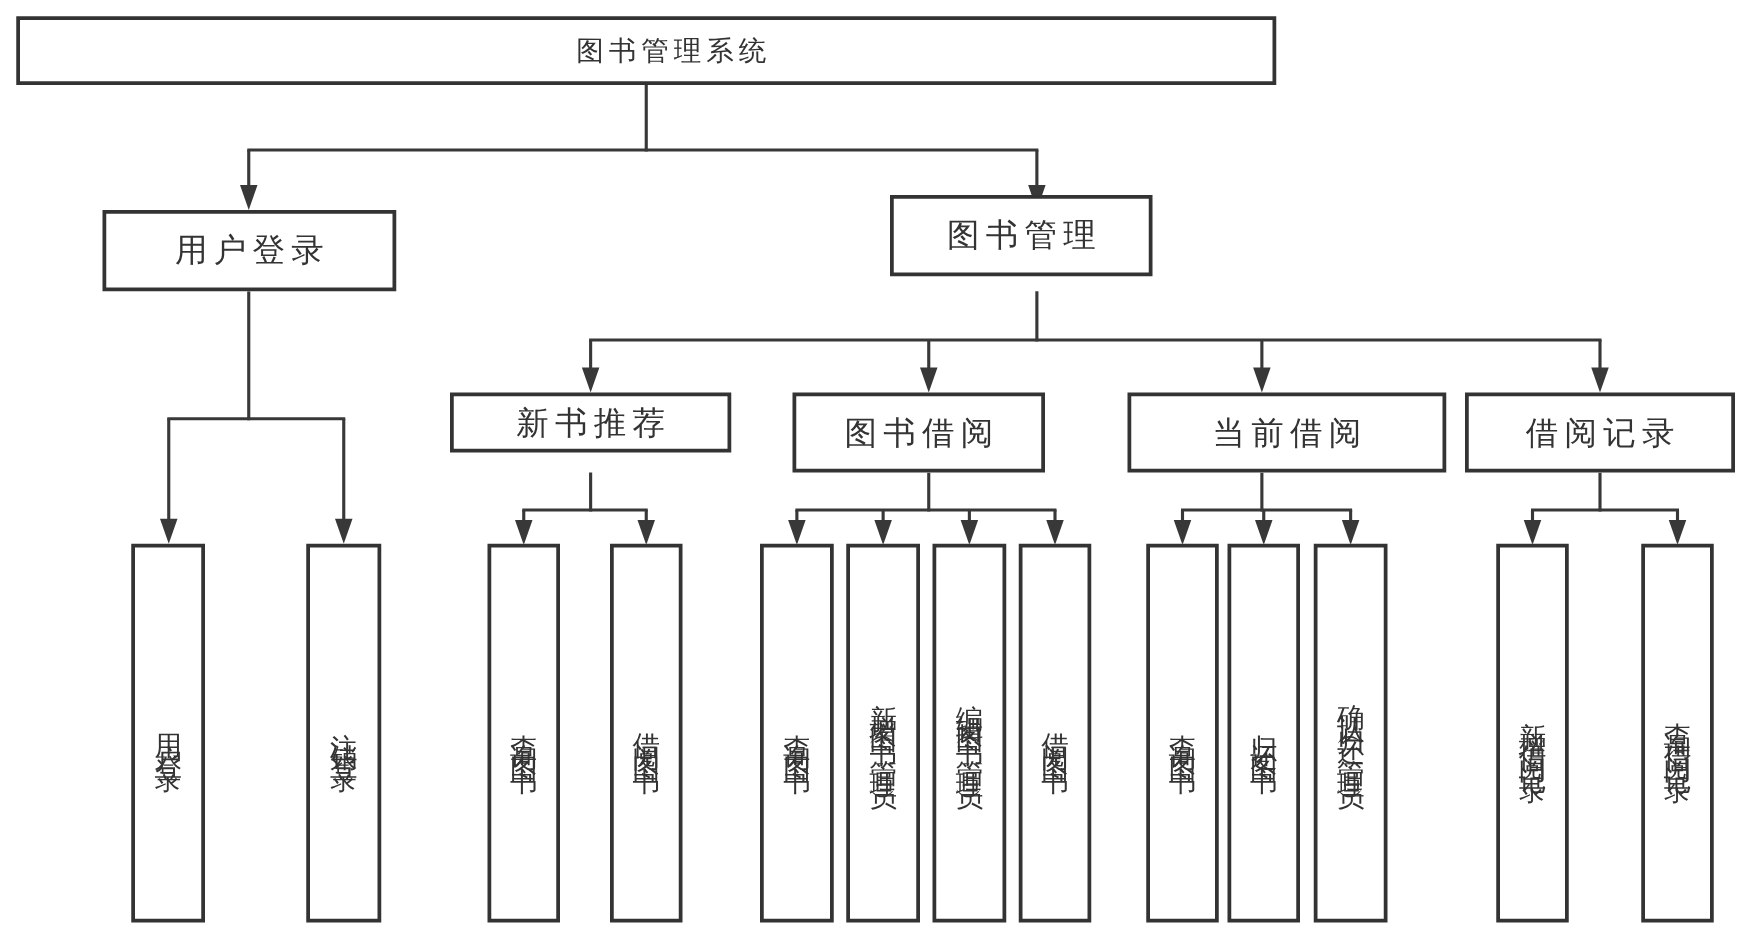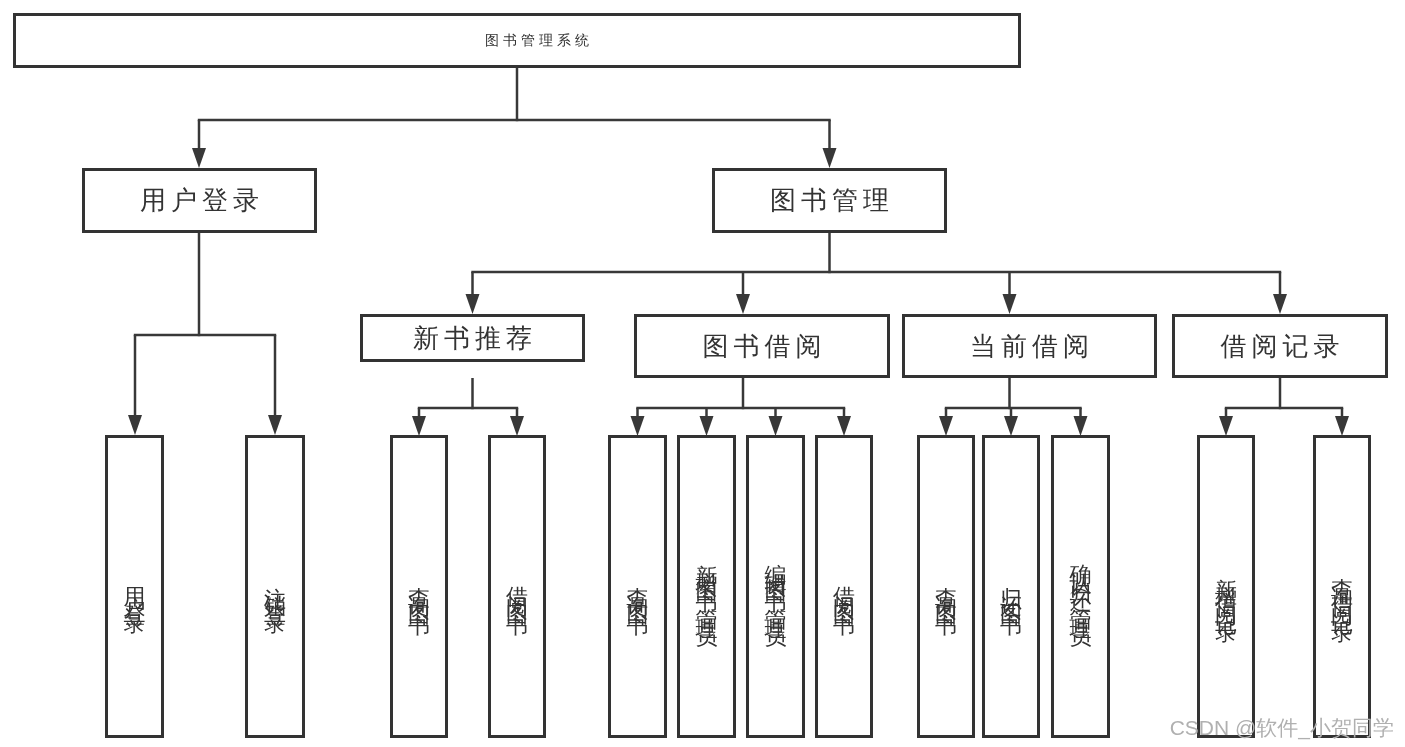--- a/index.html
+++ b/index.html
@@ -28,21 +28,21 @@
     justify-content: center;
     color: #333333;
   }
   .box.h .lbl {
     font-size: 26px;
     letter-spacing: 5px;
     text-indent: 5px;
     white-space: nowrap;
   }
   .box.h.root .lbl {
-    font-size: 14px;
+    font-size: 22px;
     letter-spacing: 4px;
     text-indent: 4px;
     margin-left: 40px;
   }
   .box.v .lbl {
     writing-mode: vertical-rl;
     text-orientation: mixed;
     font-size: 22px;
     letter-spacing: 9px;
     line-height: 1.0;
@@ -139,28 +139,28 @@
     </g>
   </svg>
 
   <div class="box h root" style="left:13px; top:13px; width:1008px; height:55px">
     <span class="lbl">图书管理系统</span>
   </div>
 
   <div class="box h" style="left:82px; top:168px; width:235px; height:65px">
     <span class="lbl">用户登录</span>
   </div>
-  <div class="box h" style="left:712px; top:168px; width:235px; height:65px">
+  <div class="box h" style="left:712px; top:156px; width:210px; height:65px">
     <span class="lbl">图书管理</span>
   </div>
 
   <div class="box h" style="left:360px; top:314px; width:225px; height:48px">
     <span class="lbl">新书推荐</span>
   </div>
-  <div class="box h" style="left:634px; top:314px; width:256px; height:64px">
+  <div class="box h" style="left:634px; top:314px; width:202px; height:64px">
     <span class="lbl">图书借阅</span>
   </div>
   <div class="box h" style="left:902px; top:314px; width:255px; height:64px">
     <span class="lbl">当前借阅</span>
   </div>
   <div class="box h" style="left:1172px; top:314px; width:216px; height:64px">
     <span class="lbl">借阅记录</span>
   </div>
 
   <div class="box v" style="left:105px; top:435px; width:59px; height:303px">
@@ -200,15 +200,14 @@
     <span class="lbl">确认归还（管理员）</span>
   </div>
 
   <div class="box v" style="left:1197px; top:435px; width:58px; height:303px">
     <span class="lbl">新增借阅记录</span>
   </div>
   <div class="box v" style="left:1313px; top:435px; width:58px; height:303px">
     <span class="lbl">查询借阅记录</span>
   </div>
 
-  <div class="watermark">CSDN @软件_小贺同学</div>
 
 </div>
 
 </body></html>

